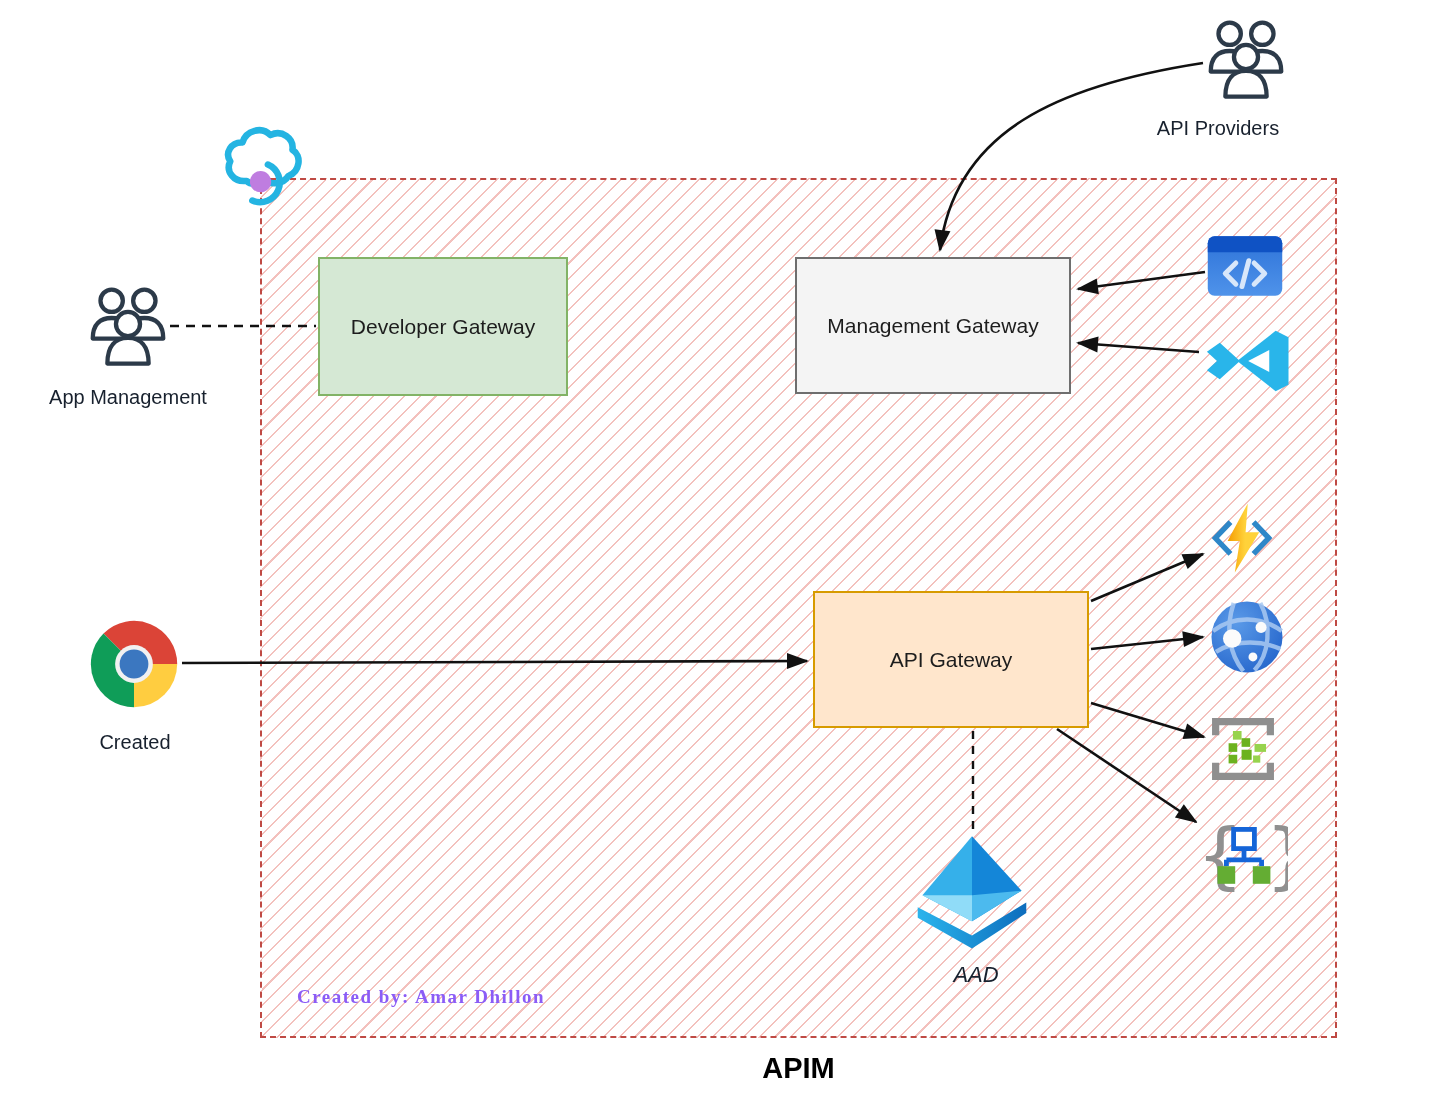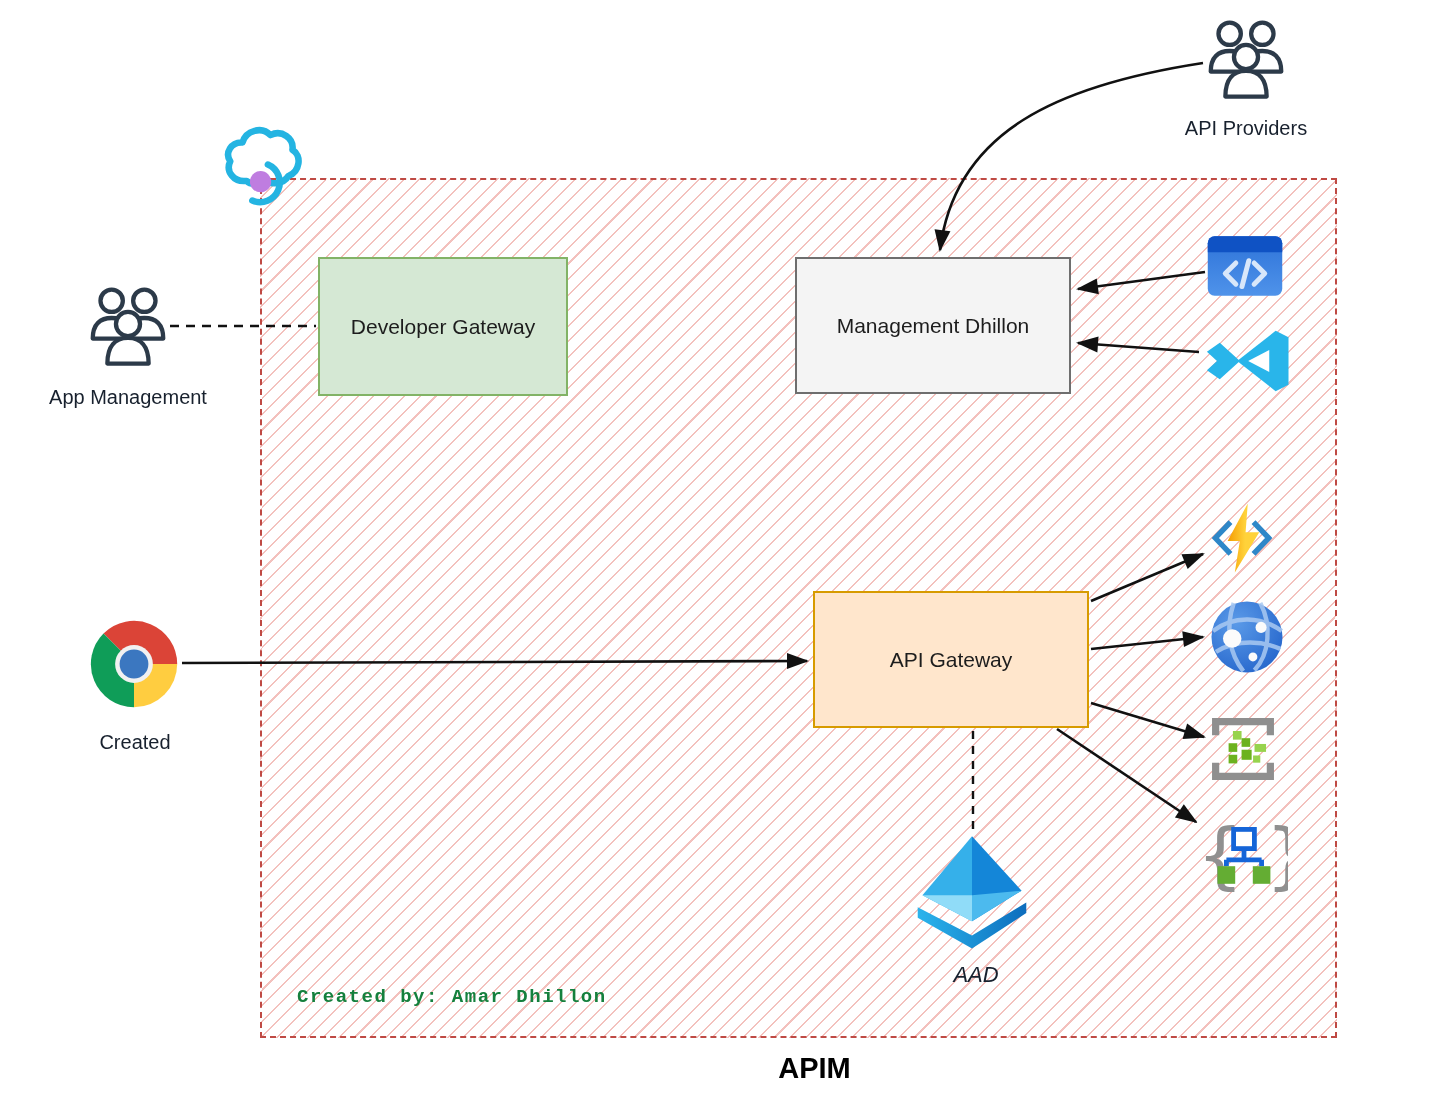--- a/index.html
+++ b/index.html
@@ -24,25 +24,25 @@
   .node-green  { background:var(--green-fill,#d5e8d4);  border:2px solid var(--green-border,#82b366); }
   .node-gray   { background:var(--gray-fill,#f4f4f4);   border:2px solid var(--gray-border,#6e6e6e); }
   .node-orange { background:var(--orange-fill,#ffe6cc); border:2px solid var(--orange-border,#d79b00); }
   .iconbox { position:absolute; }
   .iconbox svg { display:block; width:100%; height:100%; }
   .lbl {
     position:absolute; text-align:center; font-size:20px; color:#18212e;
   }
   .credit {
     position:absolute; left:297px; top:986px;
-    font-family:Liberation Mono, monospace; font-weight:bold;
-    font-size:19px; color:#15803d; letter-spacing:1.5px;
+    font-family:Liberation Serif, serif; font-weight:bold;
+    font-size:19px; color:#8b5cf6; letter-spacing:1.5px;
   }
   .apim-title {
-    position:absolute; left:276px; top:1052px; width:1077px;
+    position:absolute; left:260px; top:1052px; width:1077px;
     text-align:center; font-weight:bold; font-size:29px; color:#000;
   }
 </style>
 </head>
 <body>
 
 <div class="canvas">
 
   <div class="apim-boundary"></div>
 
@@ -69,21 +69,21 @@
     <path d="M1057,729 L1196,822" stroke="#111" stroke-width="2.6" fill="none" marker-end="url(#ah)"></path>
 
     <path d="M973,731 L973,836" stroke="#111" stroke-width="2.4" stroke-dasharray="8 7" fill="none"></path>
   </svg>
 
   <div class="node node-green" style="left:318px; top:257px; width:250px; height:139px;">
     <span>Developer Gateway</span>
   </div>
 
   <div class="node node-gray" style="left:795px; top:257px; width:276px; height:137px;">
-    <span>Management Dhillon</span>
+    <span>Management Gateway</span>
   </div>
 
   <div class="node node-orange" style="left:813px; top:591px; width:276px; height:137px;">
     <span>API Gateway</span>
   </div>
 
   <div class="iconbox" style="left:222px; top:122px; width:82px; height:90px;">
     <svg viewBox="0 0 100 110">
       <path d="M30,72 C14,74 4,60 10,48 C3,38 11,24 25,25 C29,10 49,5 59,16 C73,9 88,20 86,34 C98,41 95,61 81,66 C75,76 58,78 51,70 C45,77 35,77 30,72 Z" fill="none" stroke="#24b4e2" stroke-width="8" stroke-linejoin="round" stroke-linecap="round"></path>
       <path d="M56,52 A21,21 0 1 1 37,96" fill="none" stroke="#24b4e2" stroke-width="8" stroke-linecap="round"></path>
@@ -110,21 +110,21 @@
       <g stroke="#2c3a49" stroke-width="5" fill="#fff" stroke-linejoin="round">
         <path d="M9,67 C9,50 18,43 31,43 C44,43 53,50 53,67 Z"></path>
         <circle cx="31" cy="23" r="13"></circle>
         <path d="M47,67 C47,50 56,43 69,43 C82,43 91,50 91,67 Z"></path>
         <circle cx="69" cy="23" r="13"></circle>
         <path d="M26,96 C26,75 36,66 50,66 C64,66 74,75 74,96 Z"></path>
         <circle cx="50" cy="50" r="14"></circle>
       </g>
     </svg>
   </div>
-  <div class="lbl" style="left:1146px; top:117px; width:200px;">API Providers</div>
+  <div class="lbl" style="left:1118px; top:117px; width:200px;">API Providers</div>
 
   <div class="iconbox" style="left:89px; top:619px; width:90px; height:90px;">
     <svg viewBox="0 0 100 100">
       <path d="M50,50 L98,50 A48,48 0 0 0 16.1,16.1 Z" fill="#db4437"></path>
       <path d="M50,50 L16.1,16.1 A48,48 0 0 0 50,98 Z" fill="#0f9d58"></path>
       <path d="M50,50 L50,98 A48,48 0 0 0 98,50 Z" fill="#ffcd40"></path>
       <circle cx="50" cy="50" r="21" fill="#f1f1f1"></circle>
       <circle cx="50" cy="50" r="16" fill="#3b77c0"></circle>
     </svg>
   </div>

